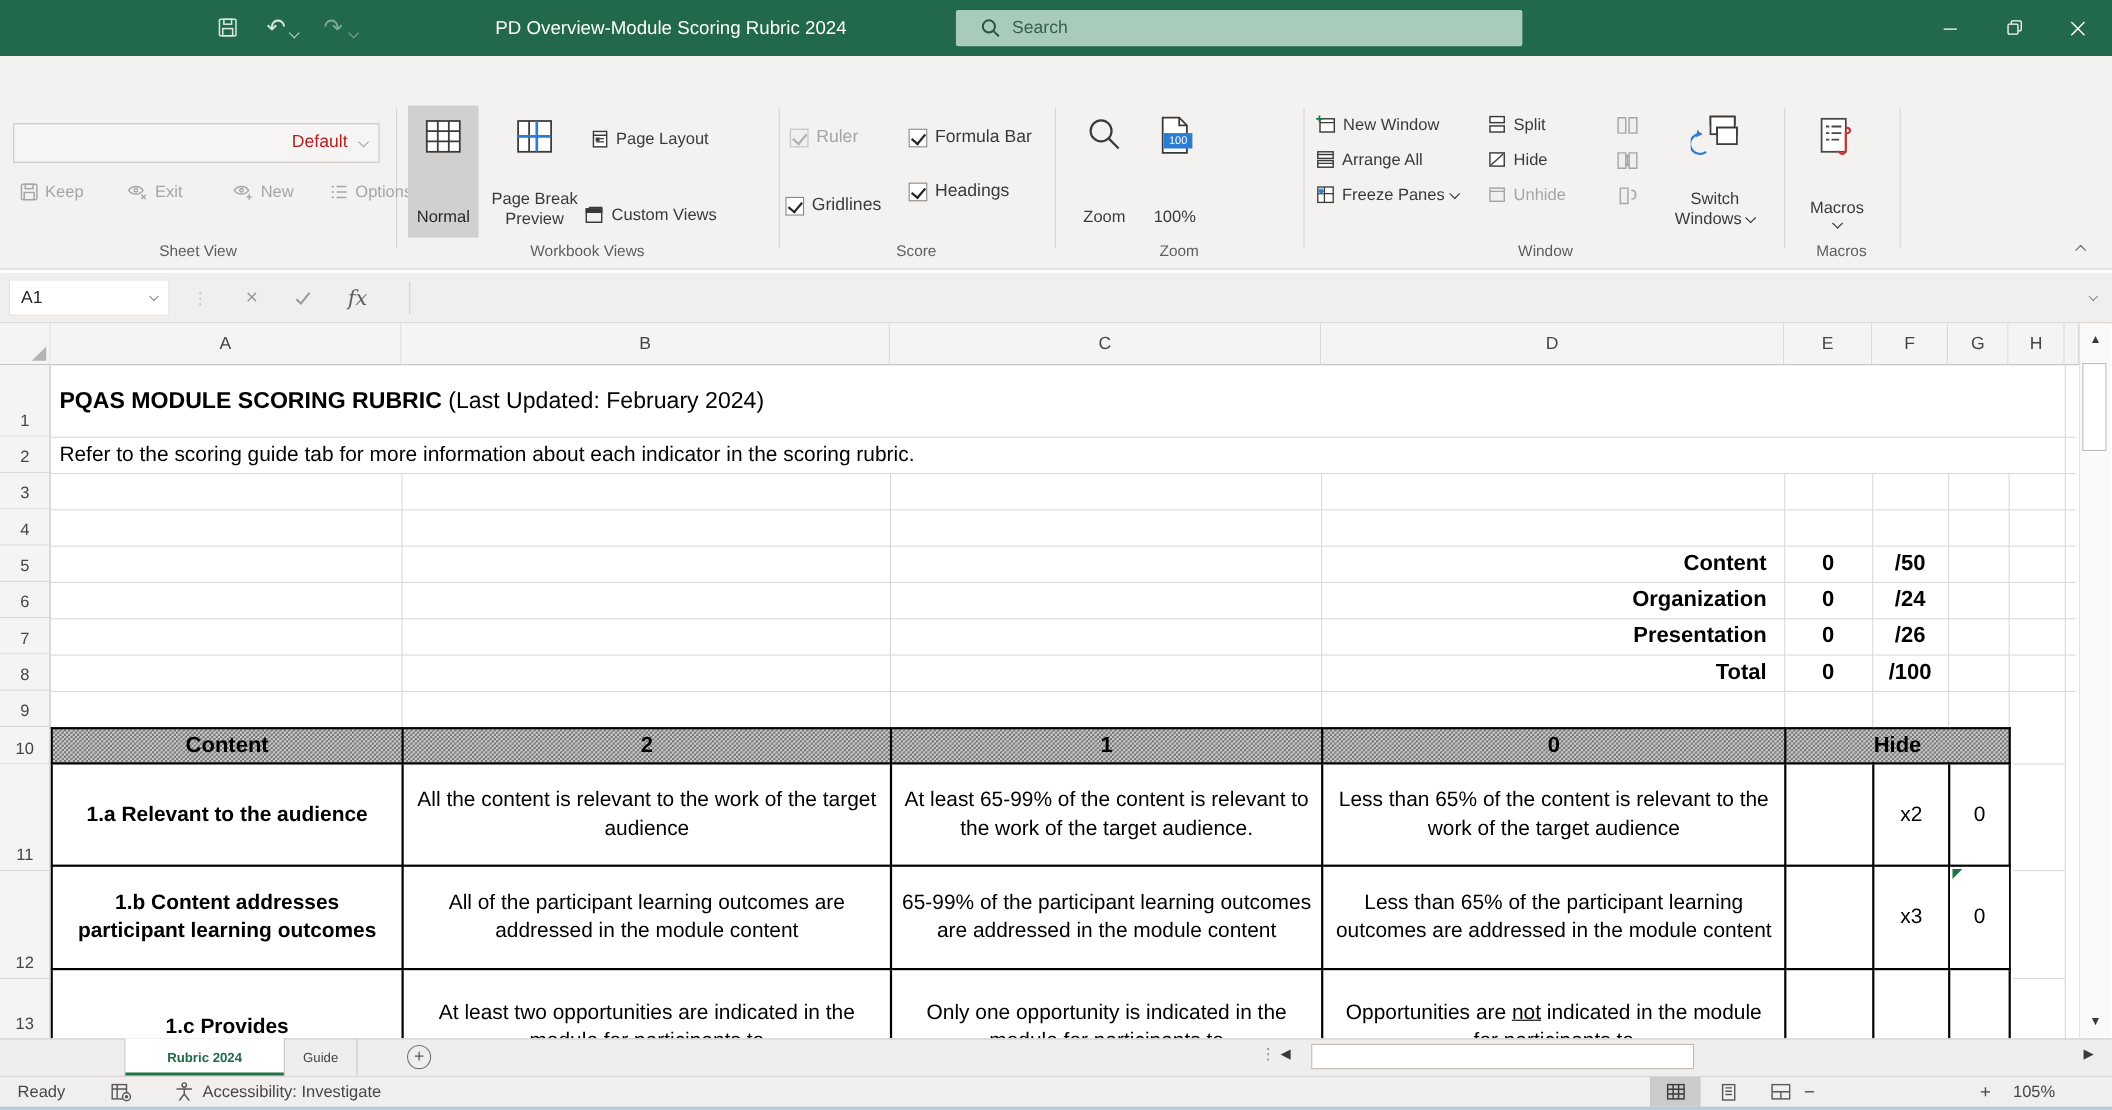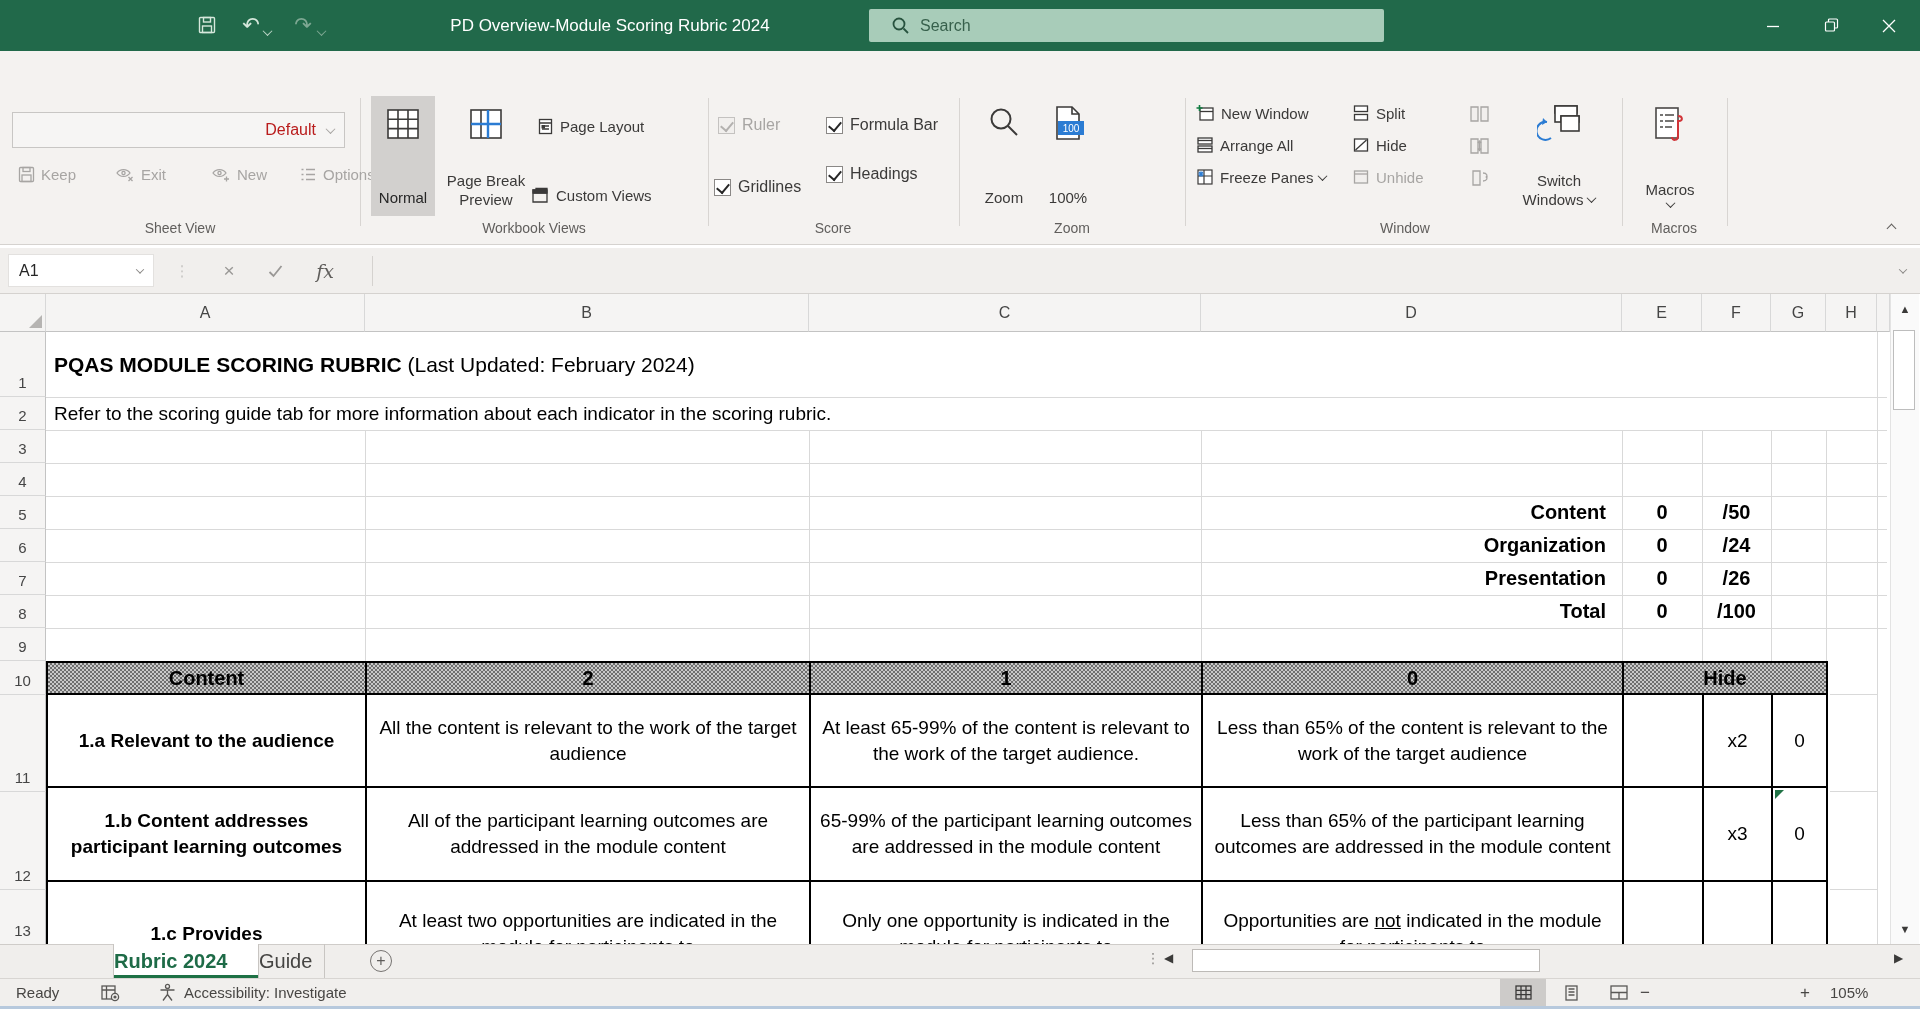--- a/index.html
+++ b/index.html
@@ -70,21 +70,21 @@
                        linear-gradient(45deg,#6f6f6f 25%,transparent 25%,transparent 75%,#6f6f6f 75%);
       background-size:4px 4px; background-position:0 0,2px 2px; }
   tr.r11 td { height:93px; } tr.r12 td { height:94px; } tr.r13 td { height:106px; }
   .err-tri { position:absolute; left:2px; top:2px; width:0; height:0; border-top:9px solid #217346; border-right:9px solid transparent; }
   .u { text-decoration:underline; }
 
   
   #vscroll { left:1890px; top:294px; width:29px; height:650px; background:#fafafa; border-left:1px solid #e3e3e3; }
   #vthumb { left:1893px; top:330px; width:22px; height:80px; background:#fff; border:1px solid #bdbdbd; }
   #tabbar { left:0; top:944px; width:1920px; height:34px; background:#f0eeec; border-top:1px solid #cfccc9; }
-  .sheettab { position:absolute; top:0; height:34px; display:flex; align-items:center; justify-content:flex-start; font-size:20px; }
+  .sheettab { position:absolute; top:0; height:34px; display:flex; align-items:center; justify-content:center; font-size:12px; }
   #tab-active { left:113px; width:146px; background:#fff; border-left:1px solid #c8c5c2; border-right:1px solid #c8c5c2; color:#1e6b47; font-weight:bold; }
   #tab-active::after { content:""; position:absolute; left:0; right:0; bottom:0; height:3px; background:#1e7145; }
   #tab-guide { left:259px; width:66px; color:#454442; border-right:1px solid #c8c5c2; }
   #addsheet { left:370px; top:950px; width:22px; height:22px; border:1.5px solid #767371; border-radius:50%; color:#5f5d5b; display:flex; align-items:center; justify-content:center; font-size:16px; }
   #hscroll-track { left:1188px; top:947px; width:698px; height:27px; background:#f0eeec; }
   #hthumb { left:1192px; top:949px; width:348px; height:23px; background:#fff; border:1px solid #bdbab7; }
   #statusbar { left:0; top:978px; width:1920px; height:28px; background:#f1efed; border-top:1px solid #d8d5d2; font-size:15px; color:#484644; }
   .sb-item { position:absolute; top:0; height:27px; display:flex; align-items:center; gap:7px; }
   .viewbtn { position:absolute; top:0; width:46px; height:27px; display:flex; align-items:center; justify-content:center; color:#5a5856; }
   .viewbtn.activeview { background:#cdcbc9; }

